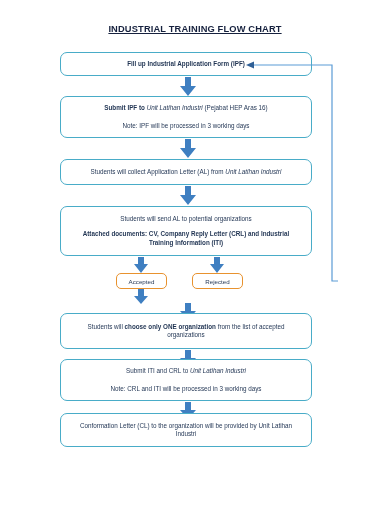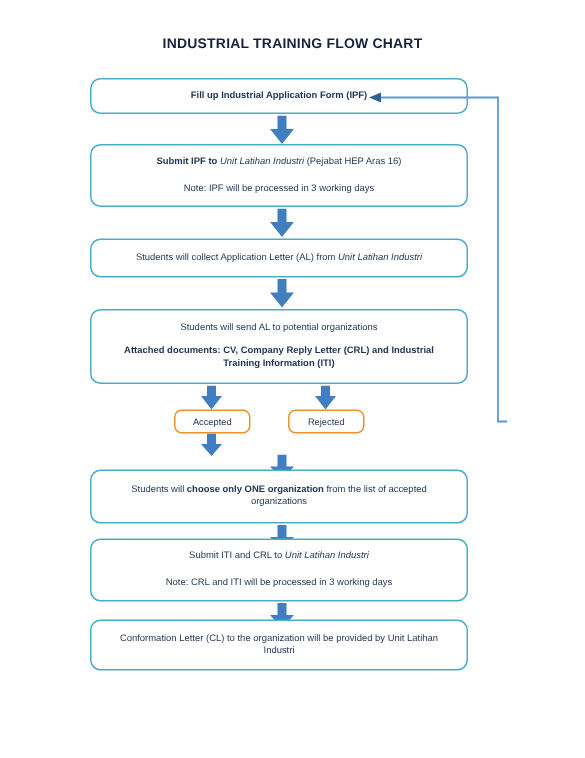--- a/index.html
+++ b/index.html
@@ -27,20 +27,21 @@
   .chart-title {
     position: absolute;
     left: 0;
     top: 24px;
     width: 390px;
     text-align: center;
     font-size: 9.3px;
     font-weight: bold;
     letter-spacing: 0.15px;
     color: #16213e;
+    text-decoration: underline;
   }
 
   
   .node {
     position: absolute;
     box-sizing: border-box;
     border: 1.15px solid #49acc8;
     border-radius: 7px;
     background: #ffffff;
     display: flex;

